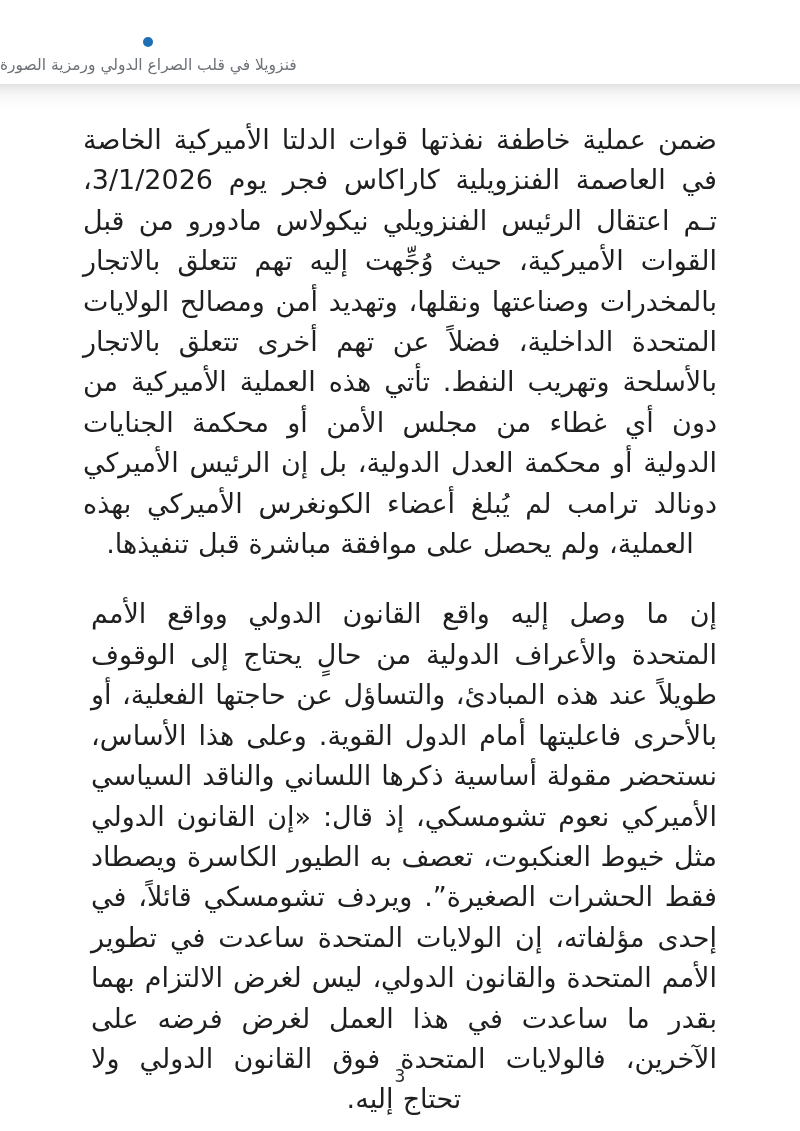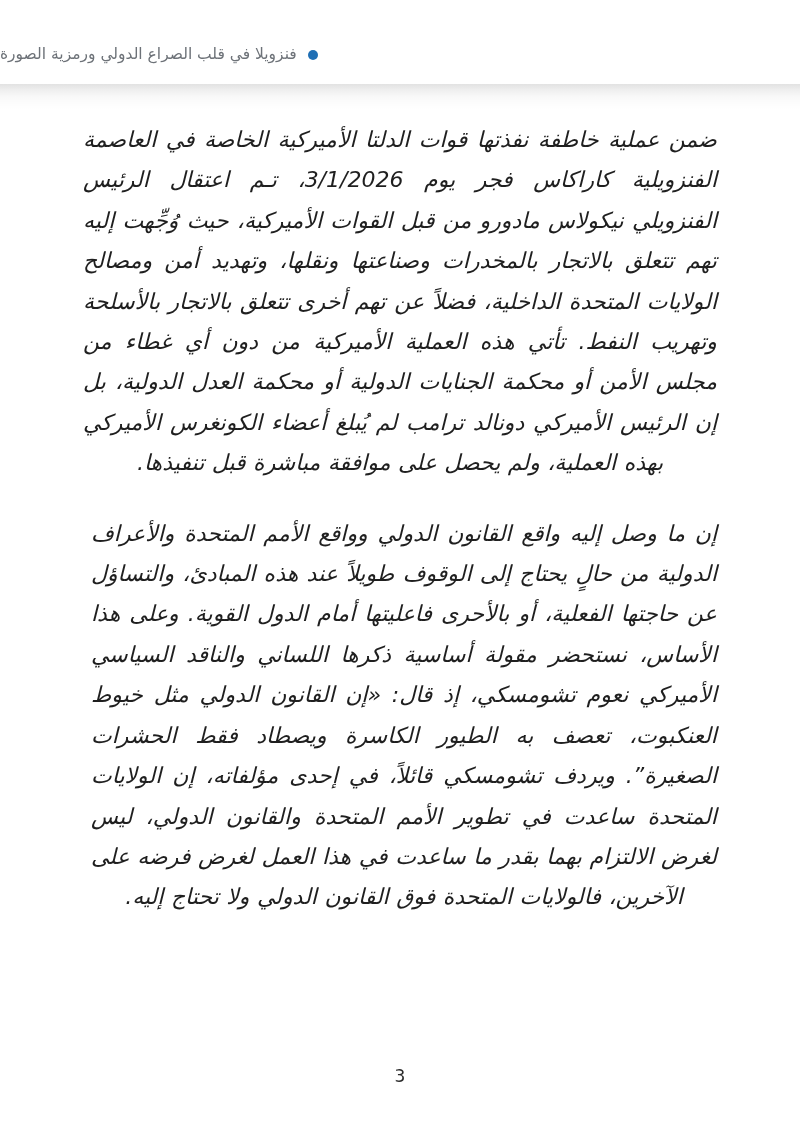--- a/index.html
+++ b/index.html
@@ -37,21 +37,21 @@
     flex-direction: row;
     align-items: center;
     justify-content: flex-start;
     box-sizing: border-box;
     padding-right: 70px;
     z-index: 3;
   }
 
   .header-inner {
     display: flex;
-    flex-direction: row;
+    flex-direction: column;
     align-items: center;
     justify-content: flex-end;
     margin-right: auto;
     margin-left: 0;
     gap: 11px;
     padding-top: 26px;
   }
 
   .header-bullet {
     width: 10px;
@@ -100,29 +100,28 @@
   .section-title {
     font-size: 21px;
     font-weight: 700;
     color: #1c1c1c;
     margin: 0 0 30px 0;
     text-align: right;
     line-height: 1.3;
   }
 
   .para {
-    font-size: 22px;
+    font-size: 27px;
     line-height: 40.4px;
     color: #1f1f1f;
     text-align: justify;
     text-align-last: center;
     margin: 0 0 30px 0;
     word-spacing: 0.5px;
     font-weight: 400;
-    font-style: italic;
   }
 
   .para:last-child {
     margin-bottom: 0;
     margin-left: 8px;
   }
 
   
   .page-number {
     position: absolute;

